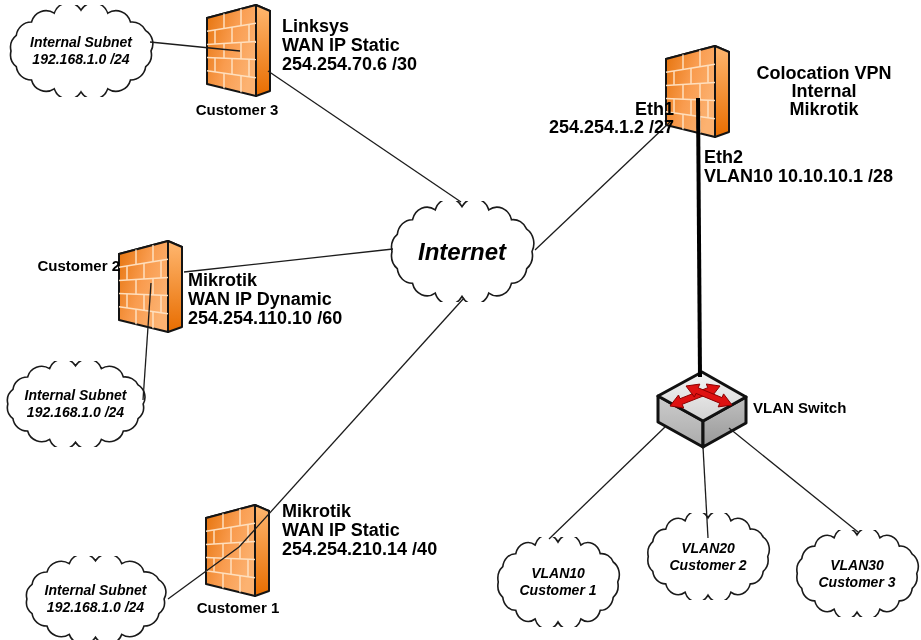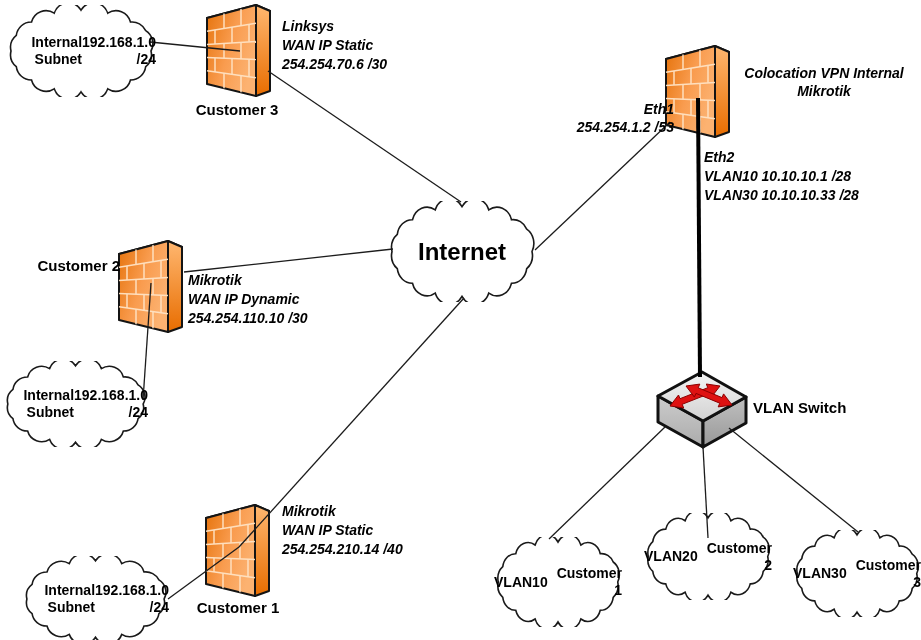--- a/index.html
+++ b/index.html
@@ -11,28 +11,29 @@
     overflow: hidden;
     font-family: "Liberation Sans", sans-serif;
     font-weight: bold;
     color: #000;
   }
   svg.layer { position: absolute; left: 0; top: 0; pointer-events: none; }
   .cloud { position: absolute; }
   .cloud svg { position: absolute; left: 0; top: 0; width: 100%; height: 100%; }
   .cloud-text {
     position: absolute; inset: 0;
-    display: flex; flex-direction: row;
+    display: flex; flex-direction: column;
     align-items: center; justify-content: center;
-    text-align: right;
+    text-align: left;
     font-size: 14px; line-height: 17px;
     z-index: 3;
+    font-style: italic;
   }
   .node-label { position: absolute; font-size: 15px; line-height: 17px; z-index: 3; }
-  .info-block { position: absolute; font-size: 14px; line-height: 19px; white-space: nowrap; z-index: 3; font-style: italic; }
+  .info-block { position: absolute; font-size: 18px; line-height: 19px; white-space: nowrap; z-index: 3; }
   .internet-text { font-size: 24px; line-height: 22px; }
   .icon-svg { position: absolute; z-index: 1; }
   .wires { z-index: 2; }
   .txt-right { text-align: right; }
   .txt-center { text-align: center; }
 </style>
 </head>
 <body>
 
 <div class="canvas">
@@ -217,42 +218,41 @@
     <div>Linksys</div>
     <div>WAN IP Static</div>
     <div>254.254.70.6 /30</div>
   </div>
 
   <div class="node-label txt-right" style="left:10px; top:257px; width:110px;">Customer 2</div>
 
   <div class="info-block" style="left:188px; top:271px;">
     <div>Mikrotik</div>
     <div>WAN IP Dynamic</div>
-    <div>254.254.110.10 /30</div>
+    <div>254.254.110.10 /60</div>
   </div>
 
   <div class="node-label txt-center" style="left:184px; top:599px; width:108px;">Customer 1</div>
 
   <div class="info-block" style="left:282px; top:502px;">
     <div>Mikrotik</div>
     <div>WAN IP Static</div>
     <div>254.254.210.14 /40</div>
   </div>
 
   <div class="info-block txt-center" style="left:728px; top:64px; width:192px; line-height:18px; white-space:normal;">
     <div>Colocation VPN Internal</div>
     <div>Mikrotik</div>
   </div>
 
   <div class="info-block txt-right" style="left:524px; top:100px; width:150px; line-height:18px;">
     <div>Eth1</div>
-    <div>254.254.1.2 /53</div>
+    <div>254.254.1.2 /27</div>
   </div>
 
   <div class="info-block" style="left:704px; top:148px;">
     <div>Eth2</div>
     <div>VLAN10 10.10.10.1 /28</div>
-    <div>VLAN30 10.10.10.33 /28</div>
   </div>
 
   <div class="node-label" style="left:753px; top:399px; width:120px;">VLAN Switch</div>
 
 </div>
 
 </body></html>

